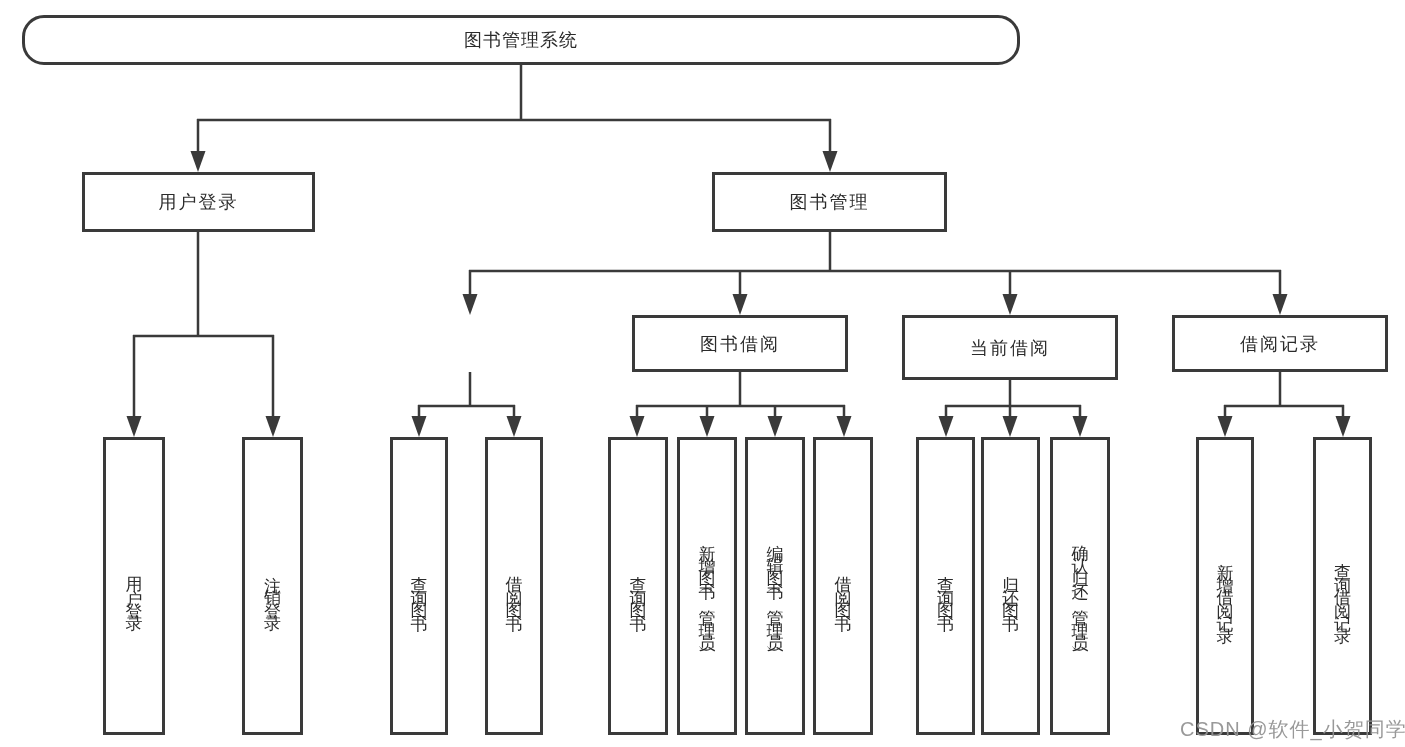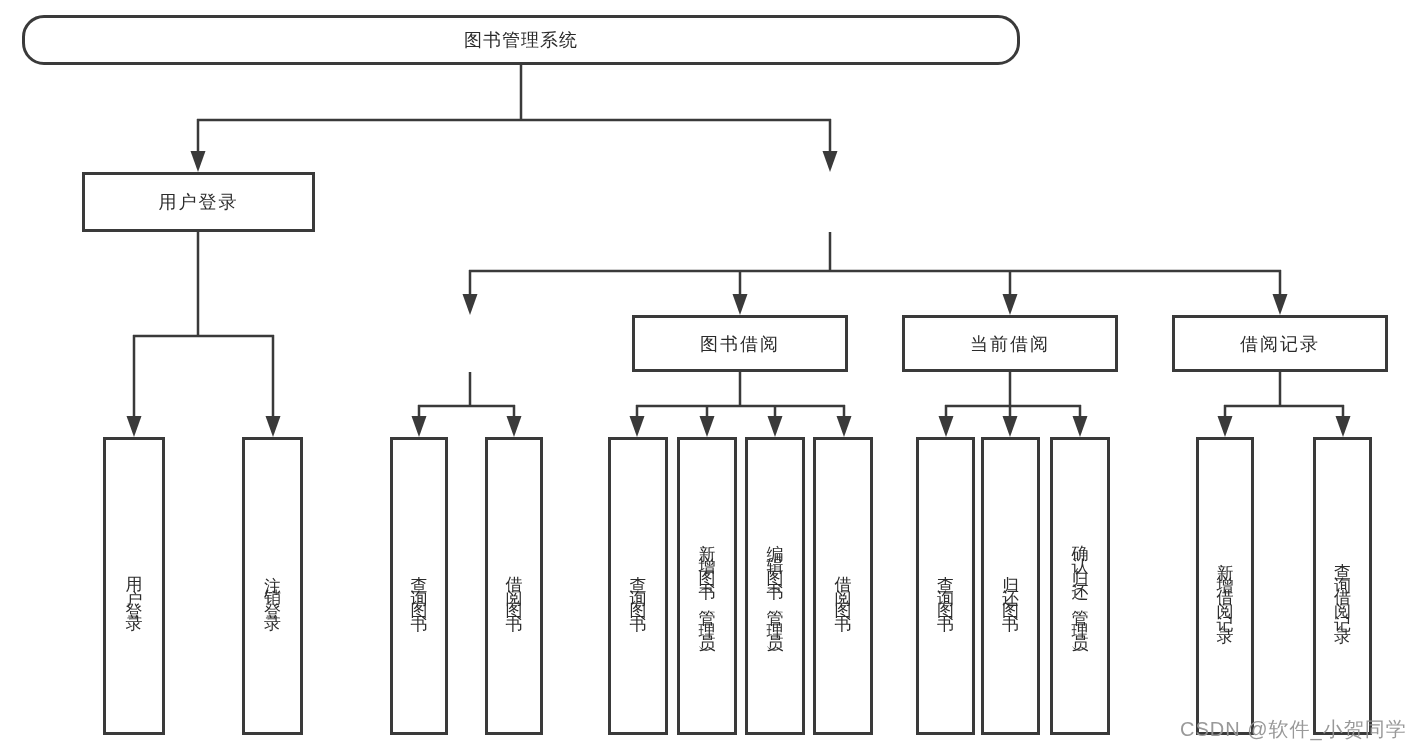--- a/index.html
+++ b/index.html
@@ -81,25 +81,28 @@
     </g>
   </svg>
 
   <div class="node h-node root-node" style="left:22px; top:15px; width:998px; height:50px;border-radius:22px;">
     <span>图书管理系统</span>
   </div>
 
   <div class="node h-node" style="left:82px; top:172px; width:233px; height:60px;">
     <span>用户登录</span>
   </div>
+  <div class="node h-node" style="left:712px; top:172px; width:235px; height:60px;">
+    <span>图书管理</span>
+  </div>
 
   <div class="node h-node" style="left:632px; top:315px; width:216px; height:57px;text-align:center;">
     <span>图书借阅</span>
   </div>
-  <div class="node h-node" style="left:902px; top:315px; width:216px; height:57px;">
+  <div class="node h-node" style="left:902px; top:315px; width:216px; height:65px;">
     <span>当前借阅</span>
   </div>
   <div class="node h-node" style="left:1172px; top:315px; width:216px; height:57px;">
     <span>借阅记录</span>
   </div>
 
   <div class="node v-node" style="left:103px; top:437px; width:62px; height:298px;">
     <span>用户登录</span>
   </div>
   <div class="node v-node" style="left:242px; top:437px; width:61px; height:298px;">

